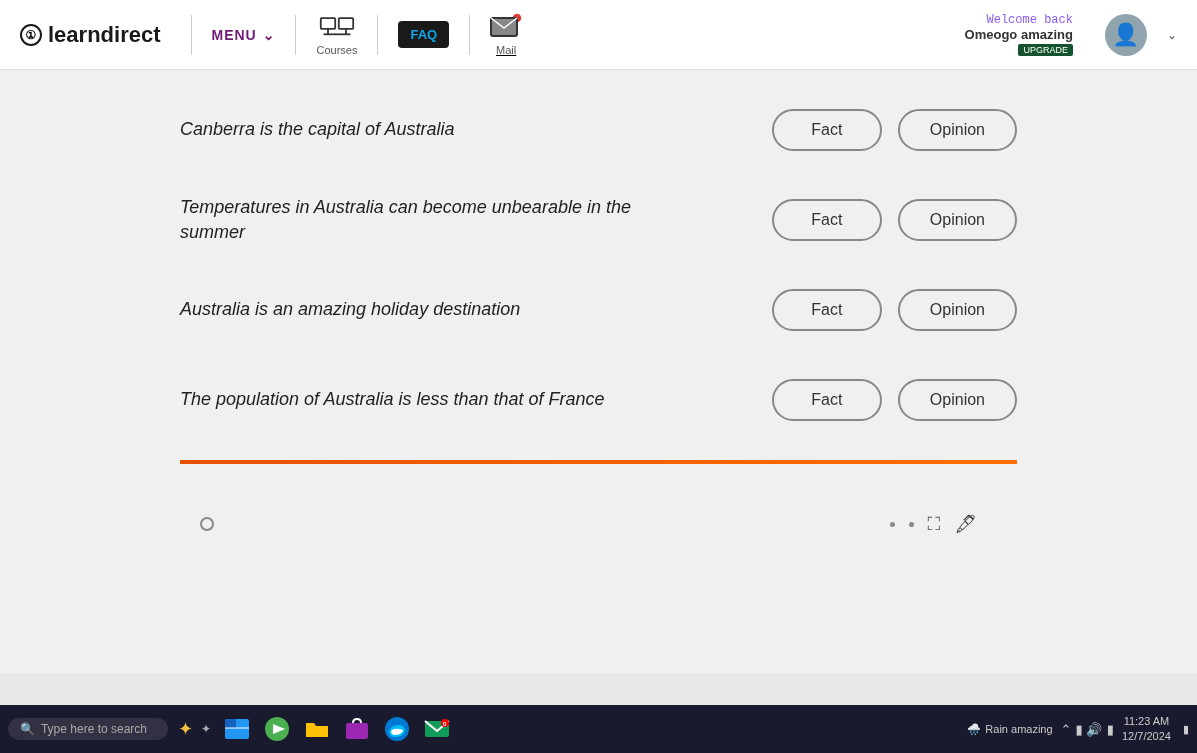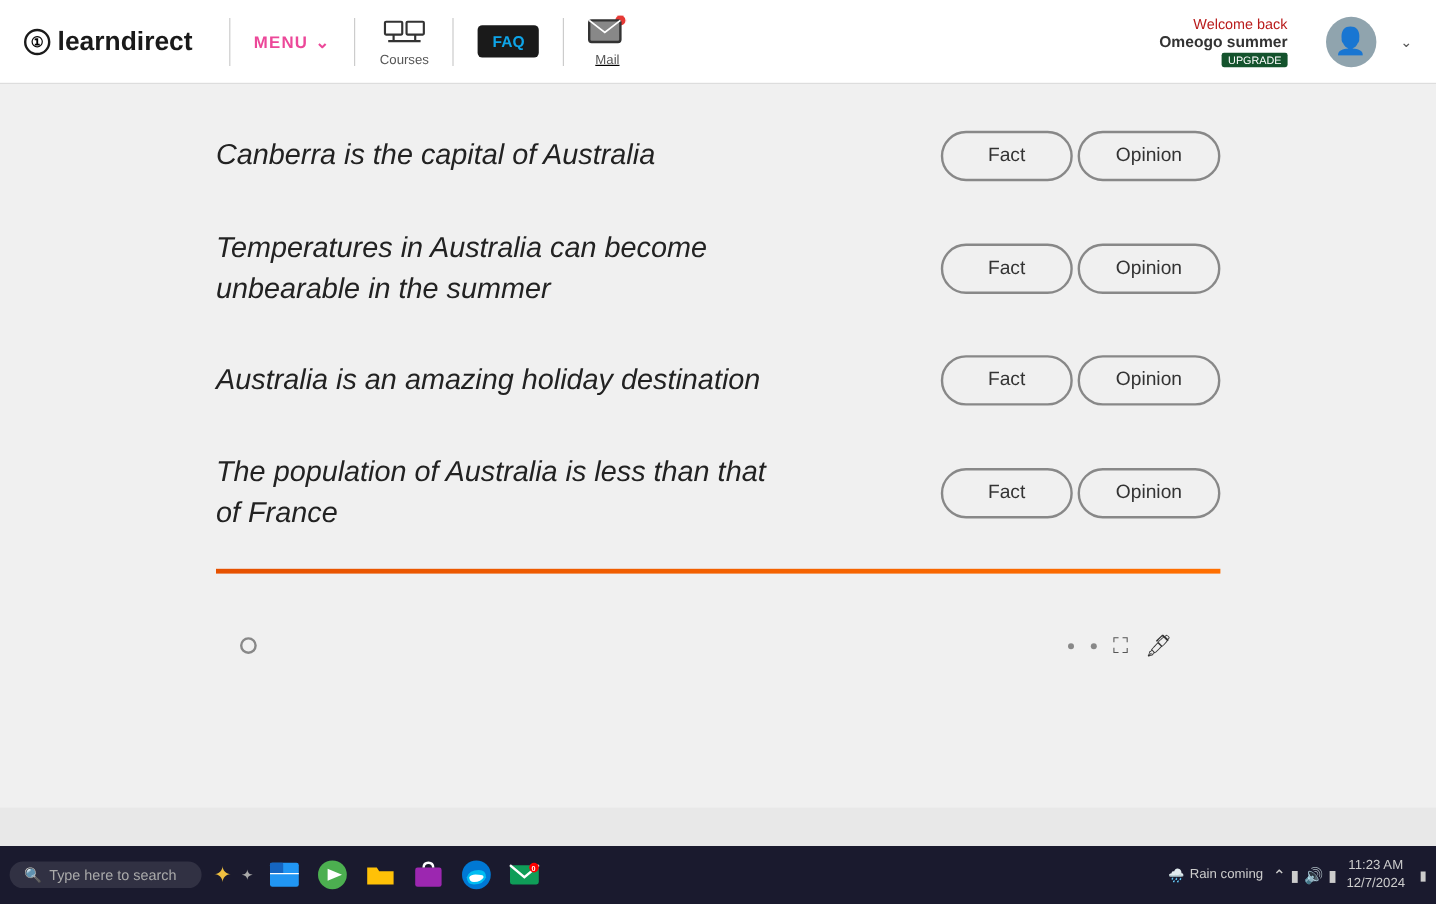--- a/index.html
+++ b/index.html
@@ -56,21 +56,21 @@
     }
 
     .menu-btn {
       display: flex;
       align-items: flex-start;
       gap: 6px;
       font-size: 14px;
       font-weight: bold;
       letter-spacing: 1px;
       cursor: pointer;
-      color: #ec4899;
+      color: #701a75;
     }
 
     .courses-btn {
       display: flex;
       flex-direction: column;
       align-items: center;
       gap: 2px;
       cursor: pointer;
     }
 
@@ -123,21 +123,22 @@
 
     .welcome-area {
       display: flex;
       flex-direction: column;
       align-items: flex-end;
       margin-right: 12px;
     }
 
     .welcome-text {
       font-size: 12px;
-      color: #b91c1c;
+      color: #8b5cf6;
+      font-family: Liberation Mono, monospace;
     }
 
     .username-text {
       font-size: 13px;
       font-weight: bold;
       color: #333;
     }
 
     .username-badge {
       background: #14532d;
@@ -181,29 +182,29 @@
     .quiz-row {
       display: flex;
       align-items: center;
       justify-content: space-between;
       margin-bottom: 30px;
       min-height: 60px;
     }
 
     .question-text {
       font-style: italic;
-      font-size: 24px;
+      font-size: 18px;
       color: #222;
       max-width: 460px;
       line-height: 1.4;
     }
 
     .button-group {
       display: flex;
-      gap: 4px;
+      gap: 16px;
     }
 
     .quiz-btn {
       border: 2px solid #888;
       border-radius: 50px;
       padding: 10px 30px;
       font-size: 16px;
       background: transparent;
       color: #333;
       cursor: pointer;
@@ -384,21 +385,21 @@
         <polyline points="1,4 14,14 27,4" stroke="white" stroke-width="1.5" fill="none"></polyline>
       </svg>
     </div>
     <span class="mail-label">Mail</span>
   </div>
 
   <div class="nav-spacer"></div>
 
   <div class="welcome-area">
     <span class="welcome-text">Welcome back</span>
-    <span class="username-text">Omeogo summer</span>
+    <span class="username-text">Omeogo amazing</span>
     <span class="username-badge">UPGRADE</span>
   </div>
 
   <div class="avatar-btn">
     <span class="avatar-icon">👤</span>
   </div>
   <span class="chevron-down">⌄</span>
 </nav>
 
 <div class="main-content">
@@ -501,21 +502,21 @@
       <circle cx="22" cy="8" r="4" fill="red"></circle>
       <text x="20" y="11" font-size="6" fill="white" font-weight="bold">0</text>
     </svg>
   </div>
 
   <div class="taskbar-spacer"></div>
 
   <div class="taskbar-right">
     <div class="taskbar-weather">
       <span>🌧️</span>
-      <span>Rain coming</span>
+      <span>Rain amazing</span>
     </div>
     <div class="taskbar-sys-icons">
       <span>⌃</span>
       <span>▮</span>
       <span>🔊</span>
       <span>▮</span>
     </div>
     <div class="taskbar-time">
       <div>11:23 AM</div>
       <div>12/7/2024</div>

